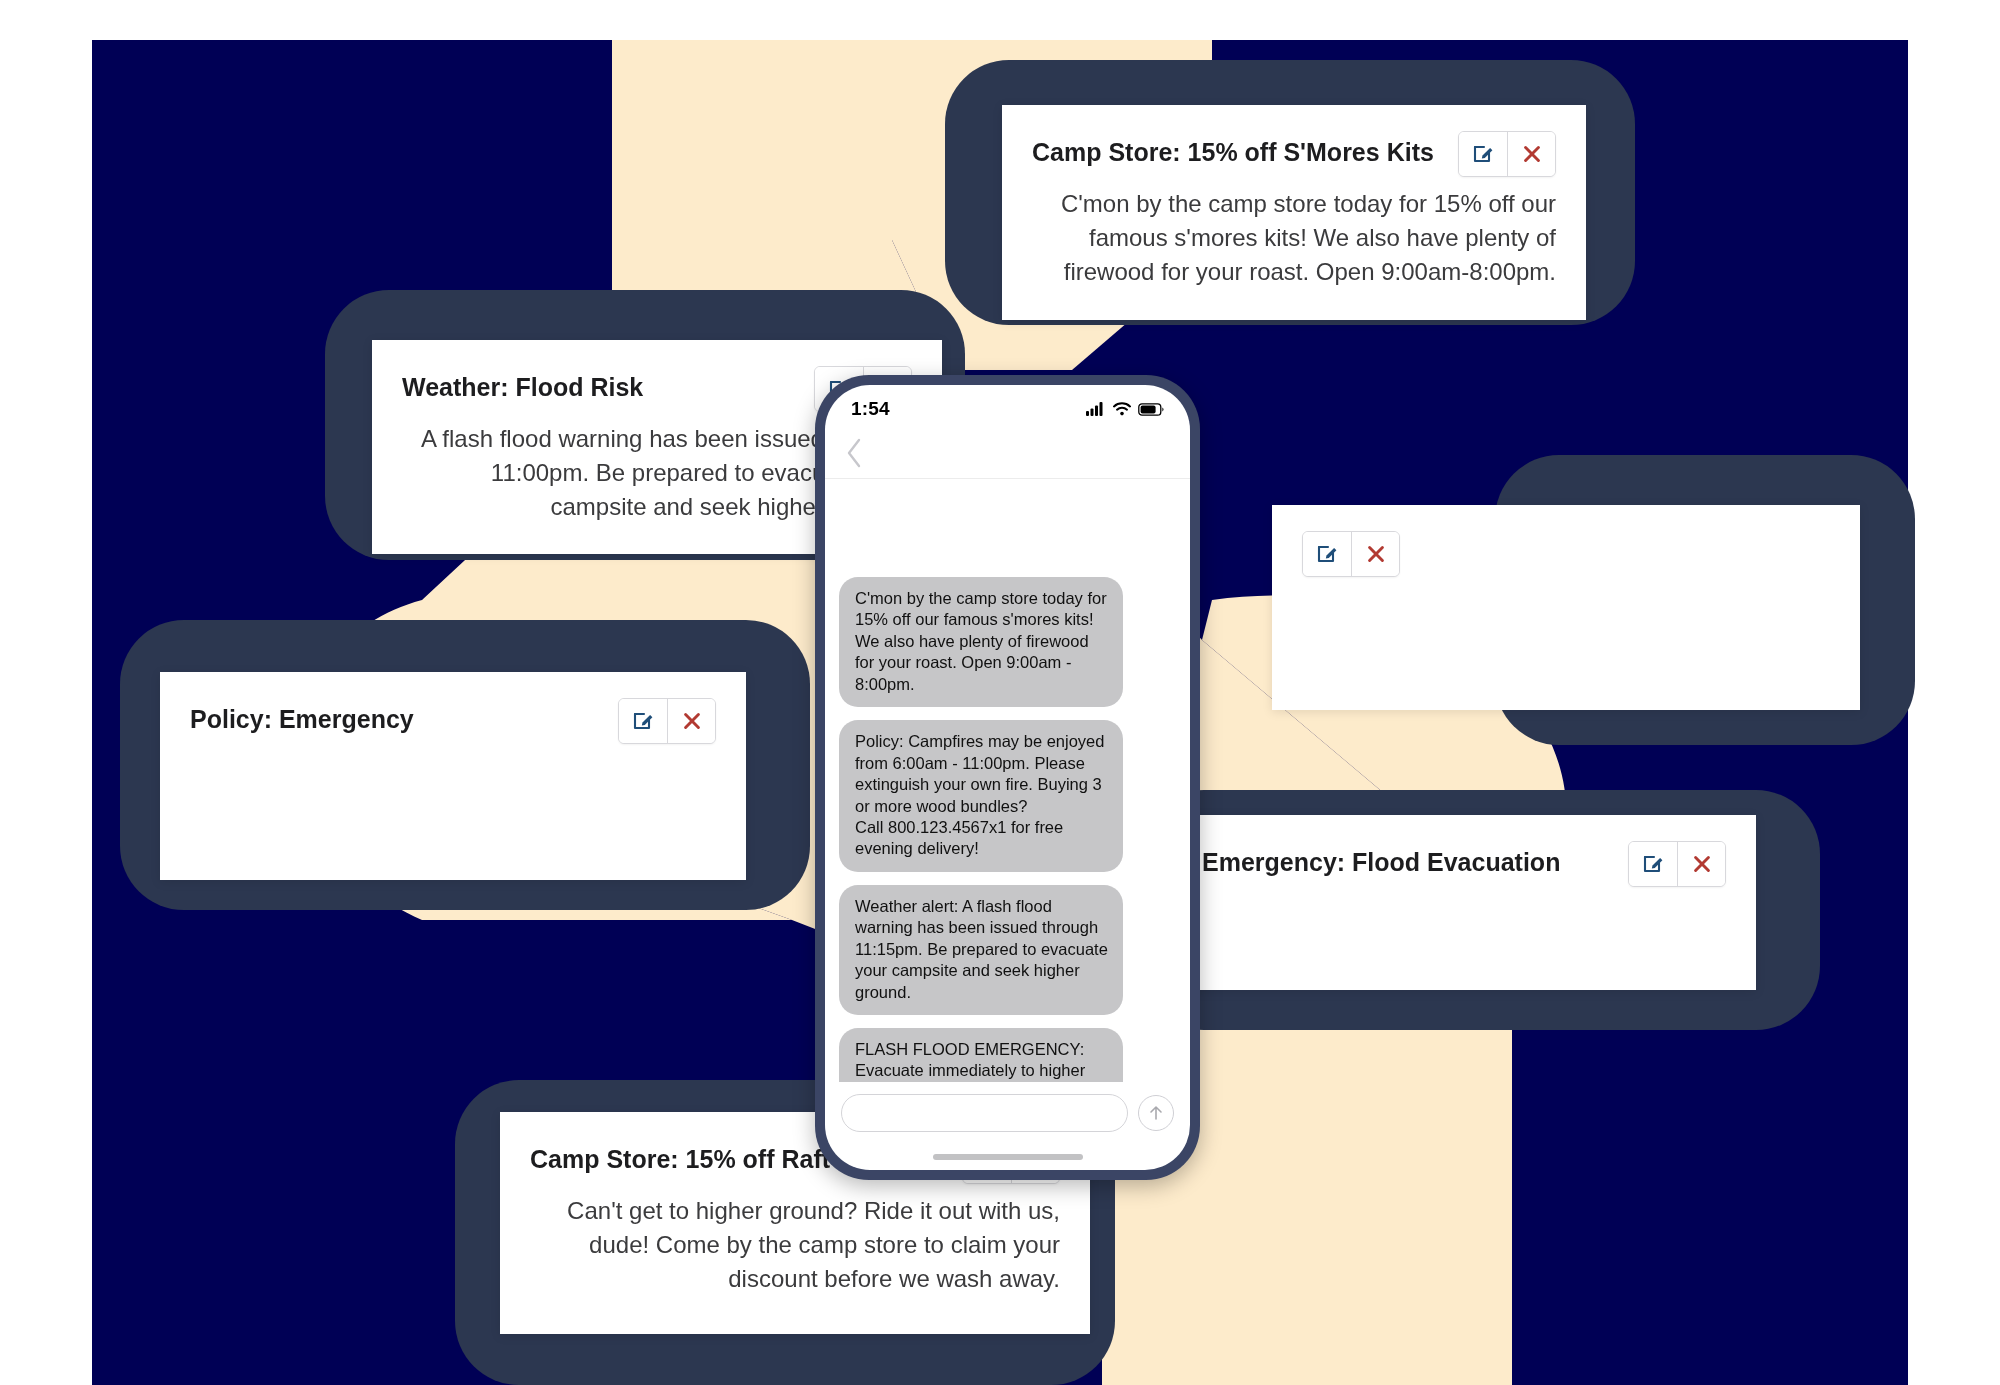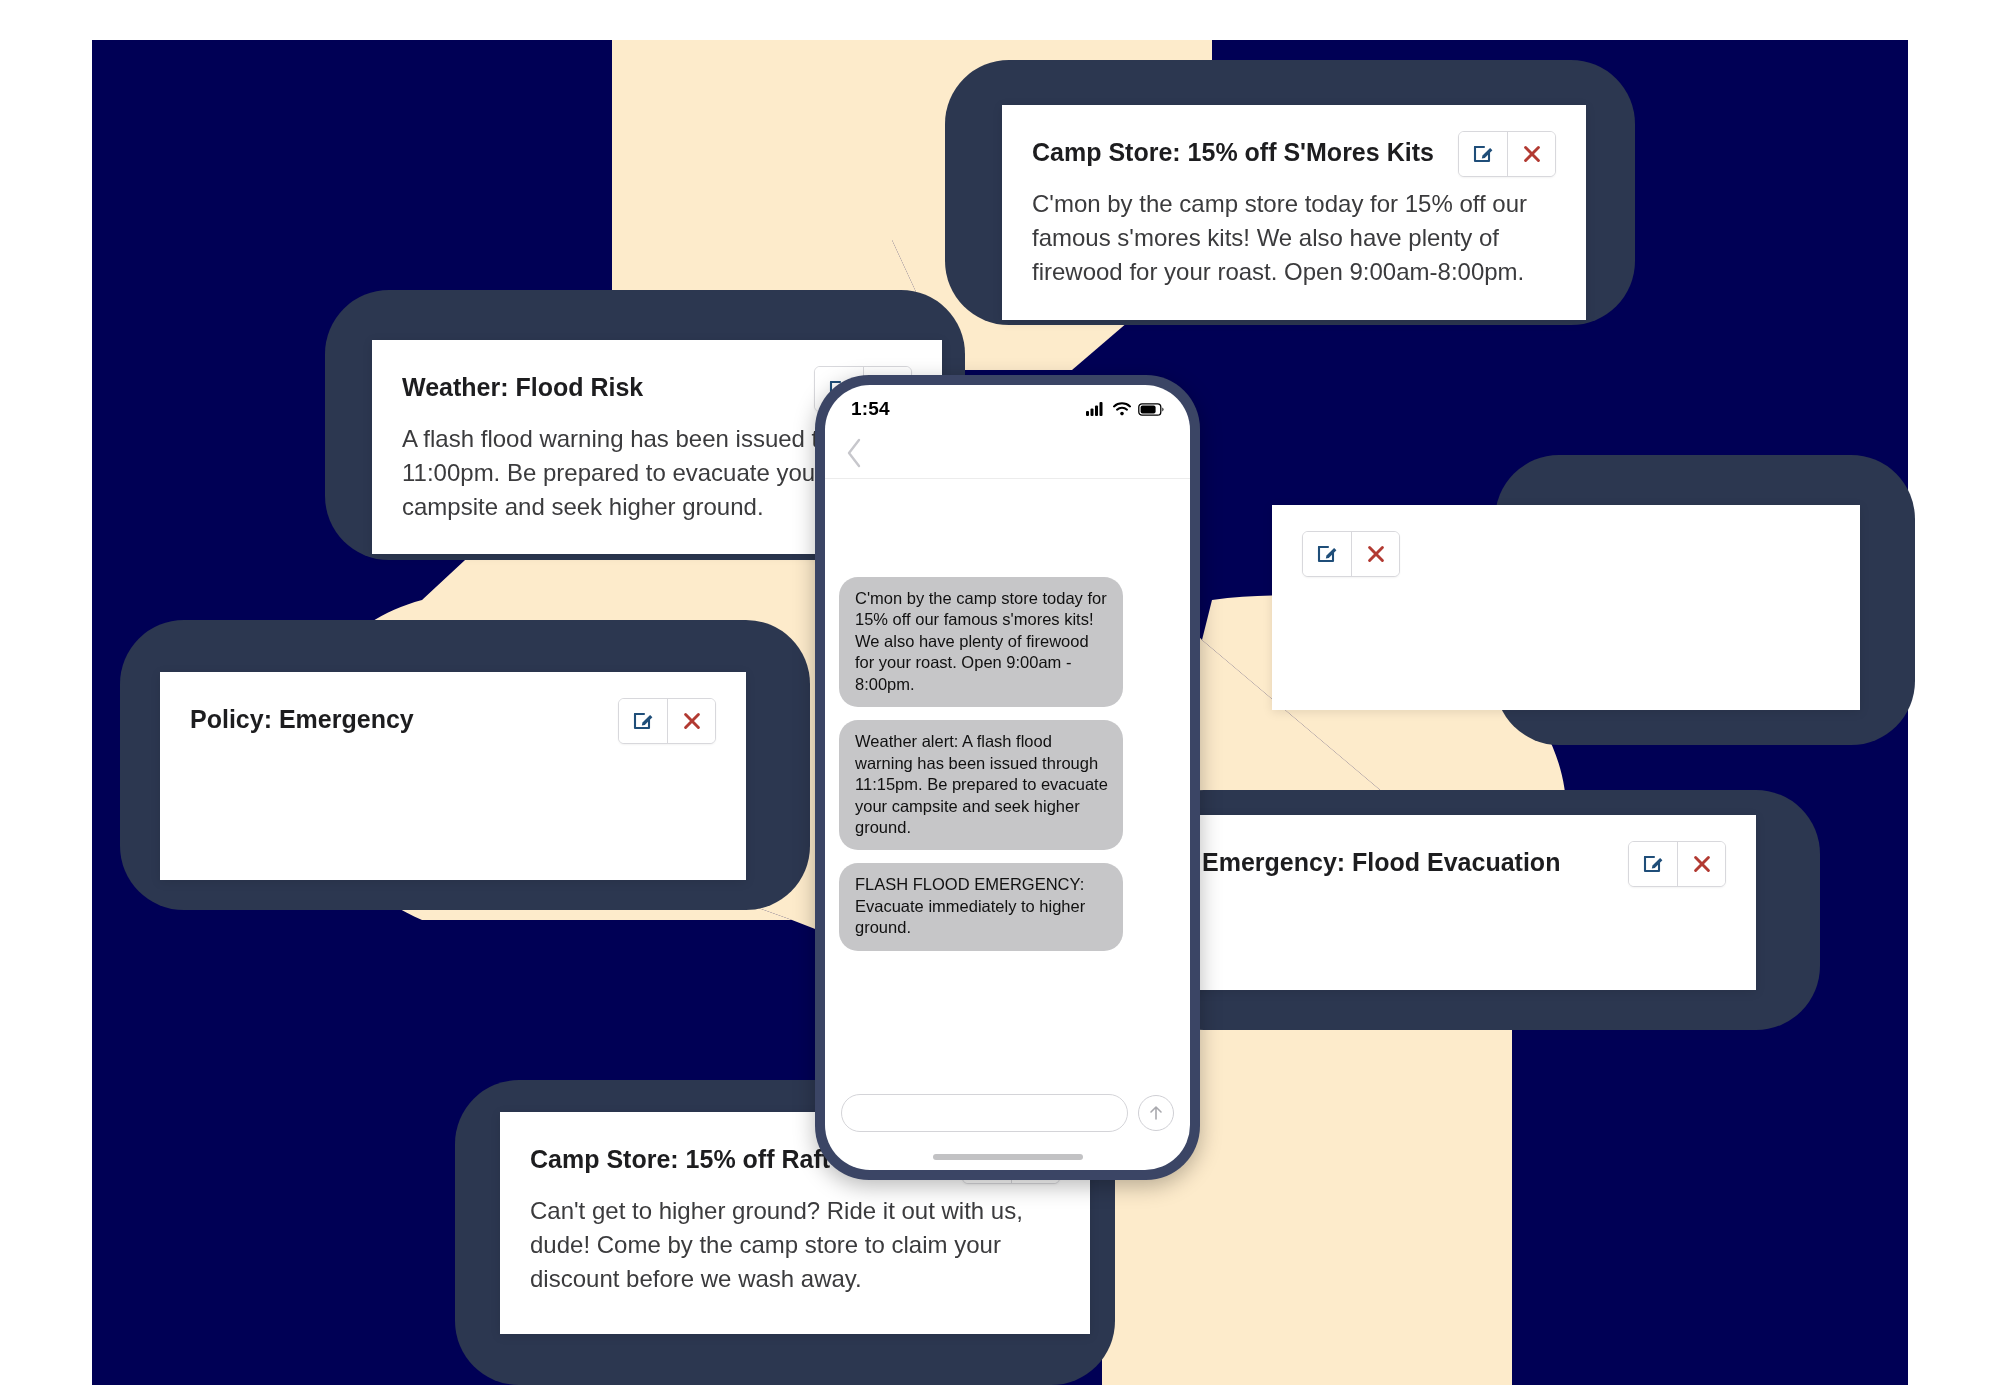--- a/index.html
+++ b/index.html
@@ -46,20 +46,21 @@
     border-radius: 64px;
   }
 
   
   .card {
     position: absolute;
     background: #ffffff;
     box-shadow: 0 2px 10px rgba(0,0,0,0.10);
     box-sizing: border-box;
     padding: 26px 30px 30px 30px;
+    text-align: right;
   }
   .card-head {
     display: flex;
     align-items: flex-start;
     justify-content: space-between;
     gap: 16px;
     margin-bottom: 10px;
     min-height: 44px;
   }
   .card-title {
@@ -418,20 +419,22 @@
       </div>
 
       <div class="nav-bar">
         <svg width="22" height="34" viewBox="0 0 22 34">
           <path d="M16 4 L6 17 L16 30" stroke="#c7c7cc" stroke-width="2.4" fill="none" stroke-linecap="round" stroke-linejoin="round"></path>
         </svg>
       </div>
 
       <div class="thread">
         <div class="bubble">C'mon by the camp store today for 15% off our famous s'mores kits! We also have plenty of firewood for your roast. Open 9:00am - 8:00pm.</div>
+        <div class="bubble">Policy: Campfires may be enjoyed from 6:00am - 11:00pm. Please extinguish your own fire. Buying 3 or more wood bundles?
+Call 800.123.4567x1 for free evening delivery!</div>
         <div class="bubble">Weather alert: A flash flood warning has been issued through 11:15pm. Be prepared to evacuate your campsite and seek higher ground.</div>
         <div class="bubble">FLASH FLOOD EMERGENCY: Evacuate immediately to higher ground.</div>
 
       </div>
 
       <div class="composer">
         <input class="composer-input" type="text" placeholder="" style="">
         <button class="send-btn">
           <svg width="20" height="20" viewBox="0 0 20 20">
             <path d="M10 16 L10 4 M5 9 L10 4 L15 9" stroke="#a9a9ae" stroke-width="1.6" fill="none" stroke-linecap="round" stroke-linejoin="round"></path>

